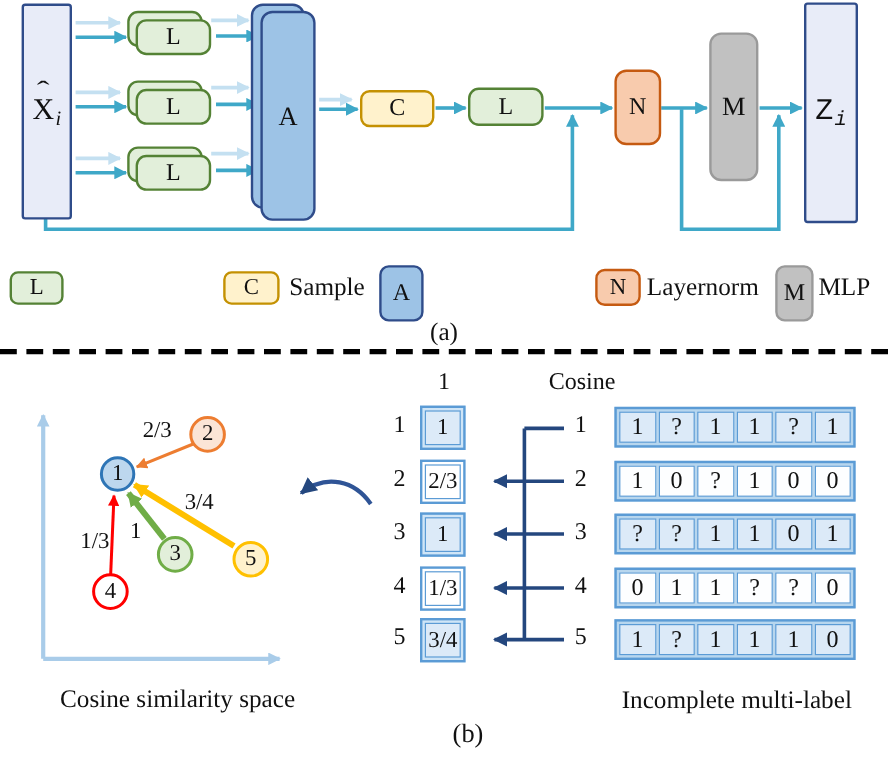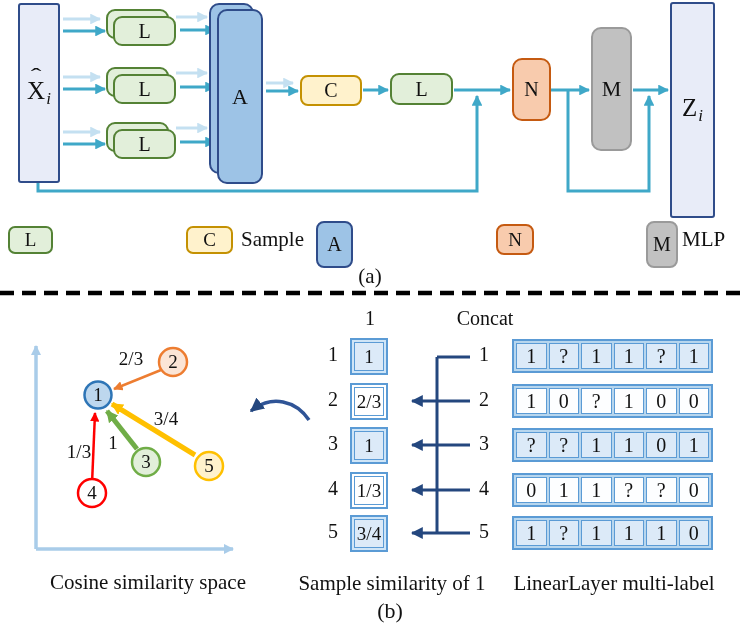--- a/index.html
+++ b/index.html
@@ -159,37 +159,38 @@
   <div class="box lgreen" style="left:390px;top:73px;width:63px;height:32px;">
       <span>L</span>
     </div>
   <div class="box norange" style="left:512px;top:58px;width:39px;height:63px;">
       <span>N</span>
     </div>
   <div class="box mgray" style="left:591px;top:27px;width:41px;height:124px;">
       <span>M</span>
     </div>
 
-  <div class="box io" style="left:670px;top:2px;width:45px;height:216px;">
+  <div class="box io" style="left:670px;top:2px;width:45px;height:184px;font-family:Liberation Mono, monospace;">
     <span><span>Z</span><span class="sub">i</span></span>
   </div>
 
   <div class="box lgreen" style="left:8px;top:226px;width:45px;height:28px;border-radius:7px;font-size:19px;">
       <span>L</span>
     </div>
   <div class="box cyellow" style="left:186px;top:226px;width:47px;height:28px;border-radius:7px;font-size:19px;">
       <span>C</span>
     </div>
   <div class="lbl legend-text" style="left:241px;top:227px;">Sample</div>
   <div class="box ablue" style="left:316px;top:221px;width:37px;height:47px;border-radius:8px;font-size:20px;">
       <span>A</span>
     </div>
   <div class="box norange" style="left:496px;top:224px;width:38px;height:31px;border-radius:8px;font-size:19px;">
       <span>N</span>
     </div>
+  <div class="lbl legend-text" style="left:539px;top:227px;">Layernorm</div>
   <div class="box mgray" style="left:646px;top:221px;width:32px;height:47px;border-radius:8px;font-size:20px;">
       <span>M</span>
     </div>
   <div class="lbl legend-text" style="left:682px;top:227px;font-family:Liberation Serif, serif;">MLP</div>
 
   <div class="lbl cap" style="left:340px;top:264px;width:60px;">(a)</div>
 
   <div class="lbl" style="left:88px;top:384px;width:20px;font-size:19px;">1</div>
   <div class="lbl" style="left:163px;top:351px;width:20px;font-size:19px;">2</div>
   <div class="lbl" style="left:136px;top:451px;width:20px;font-size:19px;">3</div>
@@ -197,21 +198,21 @@
   <div class="lbl" style="left:199px;top:455px;width:20px;font-size:19px;">5</div>
 
   <div class="lbl" style="left:114px;top:348px;width:34px;font-size:19px;">2/3</div>
   <div class="lbl" style="left:103px;top:432px;width:20px;font-size:19px;">1</div>
   <div class="lbl" style="left:62px;top:441px;width:34px;font-size:19px;">1/3</div>
   <div class="lbl" style="left:149px;top:408px;width:34px;font-size:19px;">3/4</div>
 
   <div class="lbl cap" style="left:38px;top:570px;width:220px;">Cosine similarity space</div>
 
   <div class="lbl" style="left:350px;top:307px;width:40px;font-size:20px;">1</div>
-  <div class="lbl" style="left:445px;top:307px;width:80px;font-size:20px;">Concat</div>
+  <div class="lbl" style="left:445px;top:307px;width:80px;font-size:20px;">Cosine</div>
 
   <div class="lbl rowlab" style="left:320px;top:343px;">1</div>
   <div class="lbl rowlab" style="left:320px;top:388px;">2</div>
   <div class="lbl rowlab" style="left:320px;top:432px;">3</div>
   <div class="lbl rowlab" style="left:320px;top:477px;">4</div>
   <div class="lbl rowlab" style="left:320px;top:520px;">5</div>
 
   <div class="simbox odd" style="left:350px;top:338px;">
       <div class="in">1</div>
     </div>
@@ -227,21 +228,20 @@
   <div class="simbox odd" style="left:350px;top:515px;">
       <div class="in">3/4</div>
     </div>
 
   <div class="lbl rowlab" style="left:471px;top:343px;">1</div>
   <div class="lbl rowlab" style="left:471px;top:388px;">2</div>
   <div class="lbl rowlab" style="left:471px;top:432px;">3</div>
   <div class="lbl rowlab" style="left:471px;top:477px;">4</div>
   <div class="lbl rowlab" style="left:471px;top:520px;">5</div>
 
-  <div class="lbl cap" style="left:277px;top:571px;width:230px;">Sample similarity of 1</div>
   <div class="lbl cap" style="left:360px;top:598px;width:60px;font-size:22px;">(b)</div>
 
   <div class="mrow odd" style="top:339px;">
     <div class="cell">1</div>
     <div class="cell">?</div>
     <div class="cell">1</div>
     <div class="cell">1</div>
     <div class="cell">?</div>
     <div class="cell">1</div>
   </div>
@@ -271,15 +271,15 @@
   </div>
   <div class="mrow odd" style="top:516px;">
     <div class="cell">1</div>
     <div class="cell">?</div>
     <div class="cell">1</div>
     <div class="cell">1</div>
     <div class="cell">1</div>
     <div class="cell">0</div>
   </div>
 
-  <div class="lbl cap" style="left:504px;top:571px;width:220px;">LinearLayer multi-label</div>
+  <div class="lbl cap" style="left:504px;top:571px;width:220px;">Incomplete multi-label</div>
 
 </div>
 
 </body></html>

